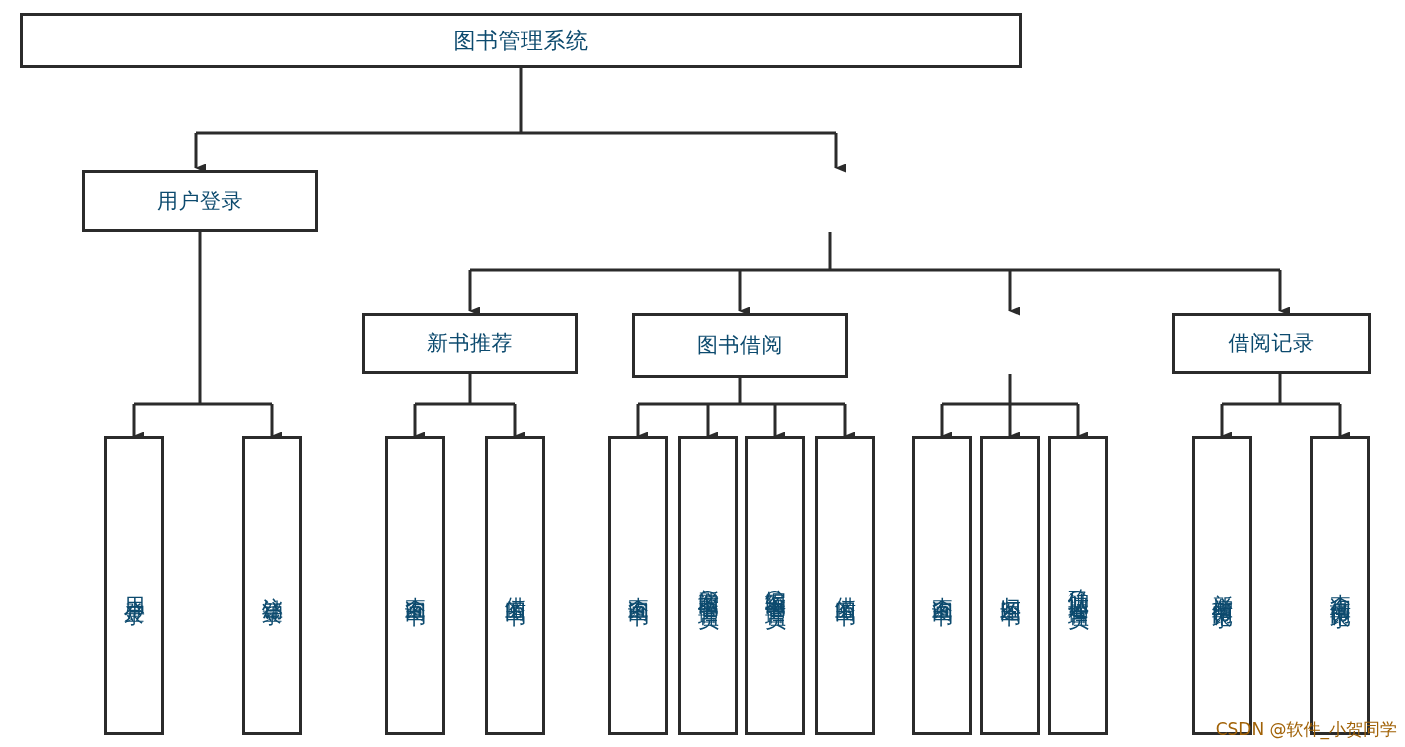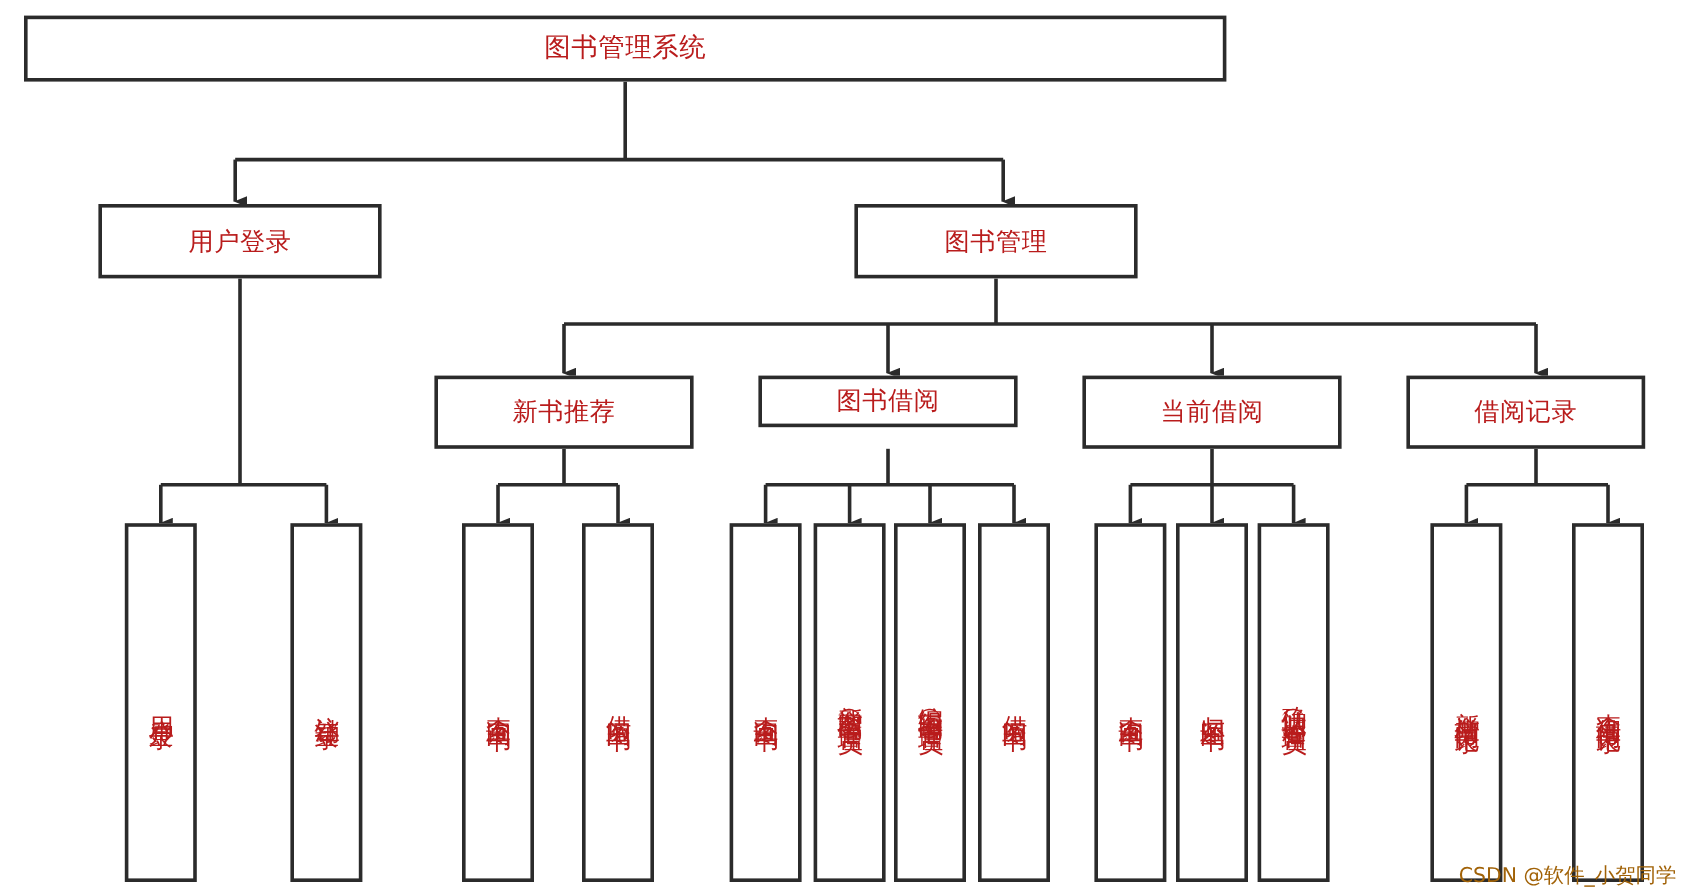--- a/index.html
+++ b/index.html
@@ -26,21 +26,21 @@
     pointer-events: none;
   }
   .node {
     position: absolute;
     box-sizing: border-box;
     border: 3px solid #2b2b2b;
     background: #ffffff;
     display: flex;
     align-items: center;
     justify-content: center;
-    color: #b91c1c;
+    color: #0c4a6e;
     text-align: right;
   }
   .node .lbl {
     display: block;
     line-height: 1.16;
     letter-spacing: 0.5px;
   }
   
   .node.horiz .lbl {
     font-size: 21px;
@@ -130,35 +130,29 @@
   </svg>
 
   <div class="node horiz root" style="left:20px; top:13px; width:1002px; height:55px;">
     <span class="lbl">图书管理系统</span>
   </div>
 
   <div class="node horiz" style="left:82px; top:170px; width:236px; height:62px;">
     <span class="lbl">用户登录</span>
   </div>
 
-  <div class="node horiz" style="left:712px; top:170px; width:236px; height:62px;">
-    <span class="lbl">图书管理</span>
-  </div>
 
   <div class="node horiz" style="left:362px; top:313px; width:216px; height:61px;">
     <span class="lbl">新书推荐</span>
   </div>
 
-  <div class="node horiz" style="left:632px; top:313px; width:216px; height:43px;">
+  <div class="node horiz" style="left:632px; top:313px; width:216px; height:65px;">
     <span class="lbl">图书借阅</span>
   </div>
 
-  <div class="node horiz" style="left:902px; top:313px; width:216px; height:61px;">
-    <span class="lbl">当前借阅</span>
-  </div>
 
   <div class="node horiz" style="left:1172px; top:313px; width:199px; height:61px;">
     <span class="lbl">借阅记录</span>
   </div>
 
   <div class="node vert" style="left:104px; top:436px; width:60px; height:299px;">
     <span class="lbl">用户登录</span>
   </div>
 
   <div class="node vert" style="left:242px; top:436px; width:60px; height:299px;">

